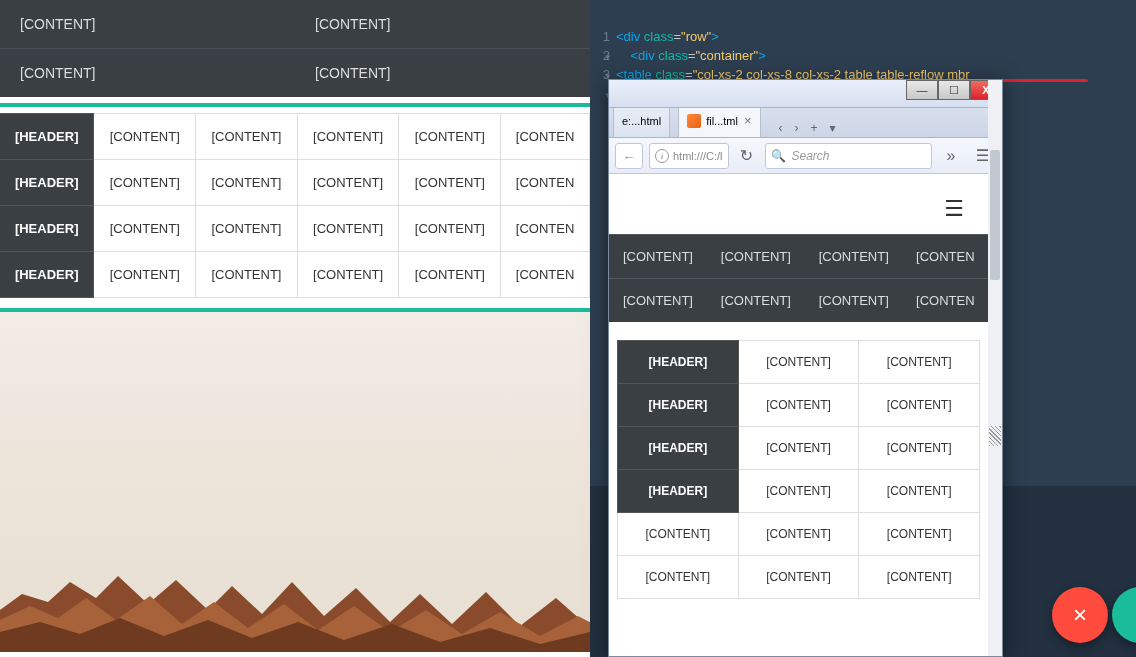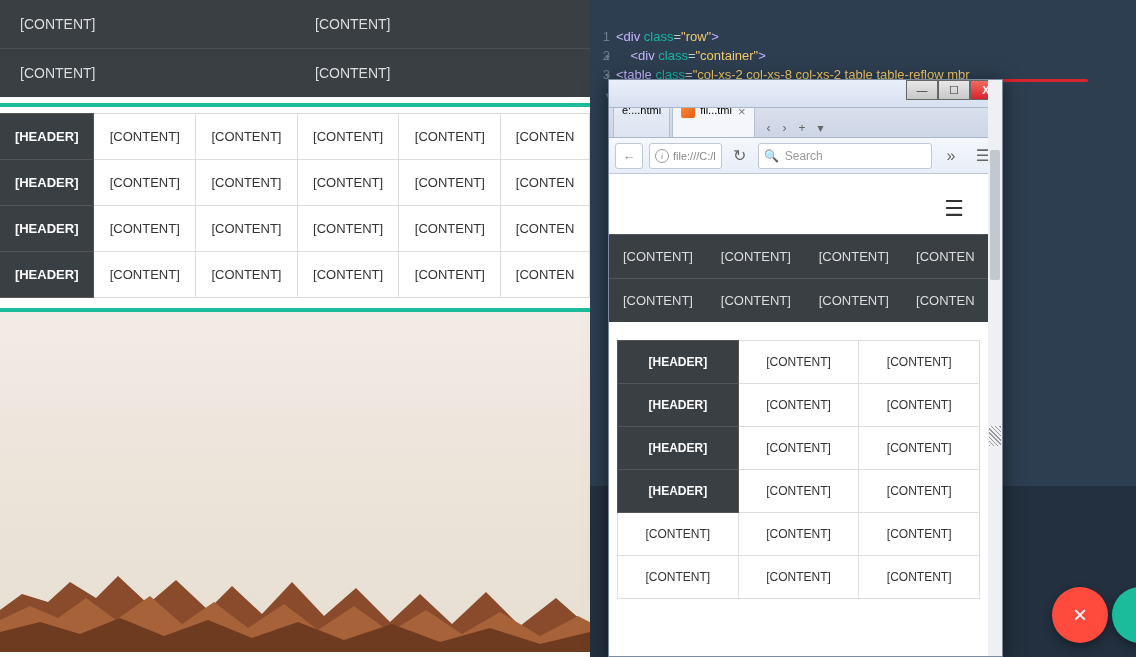--- a/index.html
+++ b/index.html
@@ -21,40 +21,40 @@
 .rock-img{width:590px;height:340px;margin-top:0;position:relative;overflow:hidden}
 .sky{position:absolute;inset:0;background:linear-gradient(180deg,#f2ece6 0%,#ede4da 45%,#e8dfd3 100%)}
 .rocks{position:absolute;bottom:0;left:0;width:640px;height:120px}
 
 
 .code-area{position:absolute;left:590px;top:0;right:0;height:657px;background:#2d3e50}
 .code-gutter{position:absolute;left:596px;top:27px;font:13px/19px monospace;color:#6a7d8f;text-align:right;width:14px}
 .code-gutter div{height:19px}
 .code-lines{position:absolute;left:616px;top:27px;font:13px/19px monospace;white-space:pre;color:#c8c8c8}
 .fold{color:#6a7d8f;font-size:9px;display:inline-block;width:8px}
-.tag{color:#c4b5fd}
+.tag{color:#0ea5e9}
 .attr{color:#14b8a6}
 .str{color:#f3c969}
 .red-underline{position:absolute;left:964px;top:79px;width:124px;height:3px;background:#d9232e;border-radius:2px}
 
 
 .dark-band{position:absolute;left:590px;top:446px;right:0;height:40px;background:#2c3e50}
 .darker-band{position:absolute;left:590px;top:486px;right:0;bottom:0;background:#22303f}
 
 
 .browser{position:absolute;left:608px;top:79px;width:395px;height:578px;background:#fff;border:1px solid #7a8ba0;box-shadow:0 3px 18px rgba(0,0,0,.5)}
 .titlebar{height:28px;background:linear-gradient(#e9effa,#d7e0f0);border-bottom:1px solid #a8b6c9;position:relative}
 .win-btns{position:absolute;right:0;top:0;display:flex}
 .win-btn{width:32px;height:20px;border:1px solid #666;display:flex;align-items:center;justify-content:center;font-size:11px;cursor:pointer}
 .win-min{background:linear-gradient(#e8e8e8,#c8c8c8);color:#333}
 .win-max{background:linear-gradient(#e8e8e8,#c8c8c8);color:#333}
 .win-close{background:linear-gradient(#f26b5e,#d9232e);color:#fff;font-weight:bold}
 
 .tabbar{height:30px;background:linear-gradient(#d8dfed,#cdd6e6);display:flex;align-items:flex-end;padding:0 4px;border-bottom:1px solid #a8b6c9}
-.tab{height:34px;padding:0 8px;display:flex;font-size:11px;border:1px solid #b4bfcf;border-bottom:none;border-radius:4px 4px 0 0;margin-right:2px;background:linear-gradient(#e8edf7,#dde4f1);cursor:pointer}
+.tab{height:34px;padding:0 8px;display:flex;align-items:center;font-size:11px;border:1px solid #b4bfcf;border-bottom:none;border-radius:4px 4px 0 0;margin-right:8px;background:linear-gradient(#e8edf7,#dde4f1);cursor:pointer}
 .tab.active{background:#f4f6fb}
 .tab .favicon{width:14px;height:14px;margin-right:5px;display:inline-block}
 .tab .favicon.orange{background:linear-gradient(135deg,#ff8a3c,#e85f0f);border-radius:2px}
 .tab-close{margin-left:6px;font-size:13px;color:#777}
 .tab-nav{display:flex;align-items:center;gap:4px;margin-left:6px;color:#666;font-size:12px}
 .tab-nav span{cursor:pointer;padding:2px 4px}
 
 .navbar{height:36px;background:linear-gradient(#f5f7fc,#e8edf7);border-bottom:1px solid #c0c8d6;display:flex;align-items:center;padding:0 6px;gap:6px}
 .nav-btn{width:28px;height:26px;border:1px solid #c0c8d6;border-radius:3px;background:#fff;display:flex;align-items:center;justify-content:center;color:#888;cursor:pointer;font-size:13px}
 .addr{flex:0 0 56px;height:26px;border:1px solid #c0c8d6;border-radius:3px;background:#fff;display:flex;align-items:center;padding:0 5px;font-size:11px;color:#888}
@@ -181,26 +181,26 @@
       <span>‹</span>
       <span>›</span>
       <span>+</span>
       <span>▾</span>
     </div>
   </div>
   <div class="navbar">
     <div class="nav-btn">←</div>
     <div class="addr">
         <span class="info">i</span>
-        <span>file:///C:/l</span>
+        <span>html:///C:/l</span>
       </div>
     <div class="refresh">↻</div>
     <div class="search">
         <span class="mag">🔍</span>
-        <span style="">Search</span>
+        <span style="font-style:italic">Search</span>
       </div>
     <div class="more">»</div>
     <div class="more">☰</div>
   </div>
 
   <div class="content">
     <div class="hamb">☰</div>
     <table class="mini-dark">
       <tbody>
           <tr>

